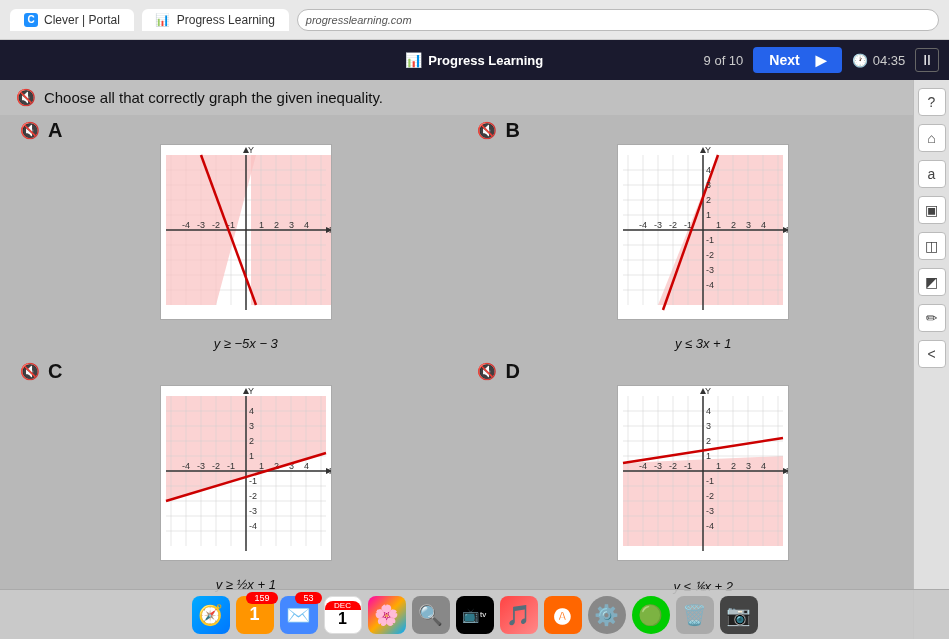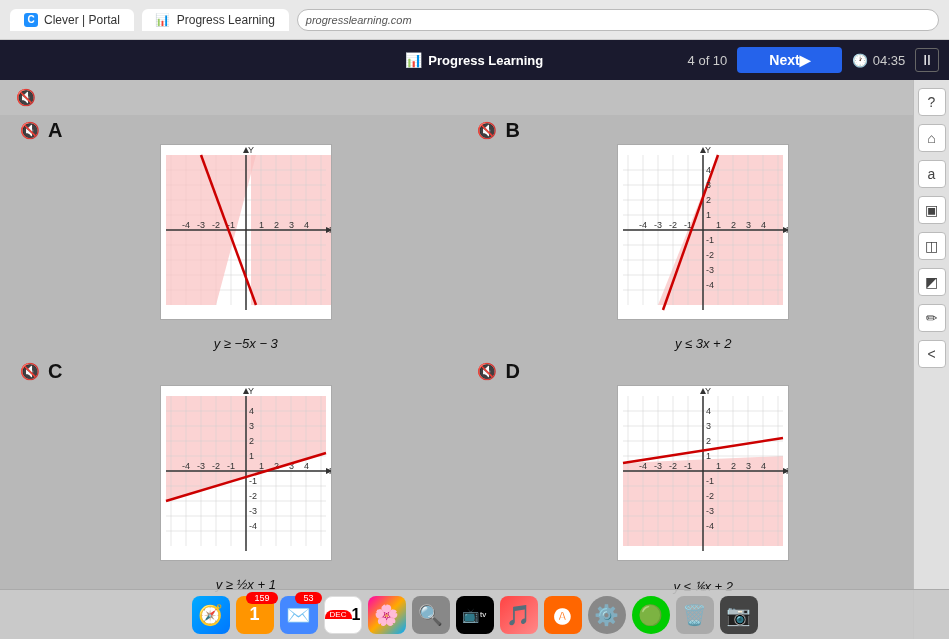--- a/index.html
+++ b/index.html
@@ -85,28 +85,28 @@
       gap: 10px;
     }
     .counter-text {
       color: #ccc;
       font-size: 13px;
     }
     .next-btn {
       background: #2563eb;
       color: white;
       border: none;
-      padding: 5px 32px;
+      padding: 5px 16px;
       border-radius: 4px;
       font-size: 14px;
       font-weight: 600;
       cursor: pointer;
       display: flex;
       align-items: center;
-      gap: 0;
+      gap: 16px;
     }
     .timer-text {
       color: #ccc;
       font-size: 13px;
       display: flex;
       align-items: center;
       gap: 4px;
     }
     .pause-btn {
       background: none;
@@ -295,37 +295,38 @@
   </div>
   <div class="browser-address">progresslearning.com</div>
 </div>
 
 <div class="top-header">
   <div class="progress-learning-label">
     <span style="font-size:14px;">📊</span>
     <span>Progress Learning</span>
   </div>
   <div class="header-right">
-    <span class="counter-text">4 of 10</span>
+    <span class="counter-text">9 of 10</span>
     <button class="next-btn">
       <span>Next</span>
       <span>▶</span>
     </button>
     <span class="timer-text">
       <span>🕐</span>
       <span>04:35</span>
     </span>
     <button class="pause-btn">II</button>
   </div>
 </div>
 
 <div class="main-content">
 
   <div class="question-header">
     <span class="speaker-icon">🔇</span>
+    <span class="question-text">Choose all that correctly graph the given inequality.</span>
   </div>
 
   <div class="graphs-grid">
 
     <div class="graph-item">
       <div class="graph-label-row">
         <span class="speaker-icon">🔇</span>
         <span class="graph-letter">A</span>
       </div>
       <div class="graph-svg-container">
@@ -435,21 +436,21 @@
           <text x="88" y="73" class="axis-label">1</text>
           <text x="88" y="58" class="axis-label">2</text>
           <text x="88" y="43" class="axis-label">3</text>
           <text x="88" y="28" class="axis-label">4</text>
           <text x="88" y="98" class="axis-label">-1</text>
           <text x="88" y="113" class="axis-label">-2</text>
           <text x="88" y="128" class="axis-label">-3</text>
           <text x="88" y="143" class="axis-label">-4</text>
         </svg>
       </div>
-      <div class="graph-caption">y ≤ 3x + 2</div>
+      <div class="graph-caption">y ≤ 3x + 1</div>
     </div>
 
     <div class="graph-item">
       <div class="graph-label-row">
         <span class="speaker-icon">🔇</span>
         <span class="graph-letter">C</span>
       </div>
       <div class="graph-svg-container">
         <svg width="170" height="170">
 
@@ -591,21 +592,21 @@
     <span>🧭</span>
   </div>
   <div class="dock-icon" style="background:#ff9500;border-radius:8px;">
     <span style="font-size:18px;color:white;font-weight:bold;">1</span>
     <span class="dock-badge">159</span>
   </div>
   <div class="dock-icon" style="background:#4488ff;border-radius:8px;">
     <span>✉️</span>
     <span class="dock-badge">53</span>
   </div>
-  <div class="dock-icon" style="background:#fff;border-radius:8px;border:1px solid #ddd;flex-direction:row;font-size:10px;">
+  <div class="dock-icon" style="background:#fff;border-radius:8px;border:1px solid #ddd;flex-direction:column;font-size:10px;">
     <span style="background:red;color:white;width:100%;text-align:center;font-size:8px;border-radius:8px 8px 0 0;">DEC</span>
     <span style="font-size:16px;font-weight:bold;">1</span>
   </div>
   <div class="dock-icon" style="background:linear-gradient(135deg,#f0a,#fa0,#0af);border-radius:8px;">
     <span>🌸</span>
   </div>
   <div class="dock-icon" style="background:#888;border-radius:8px;">
     <span>🔍</span>
   </div>
   <div class="dock-icon" style="background:#000;border-radius:8px;">

